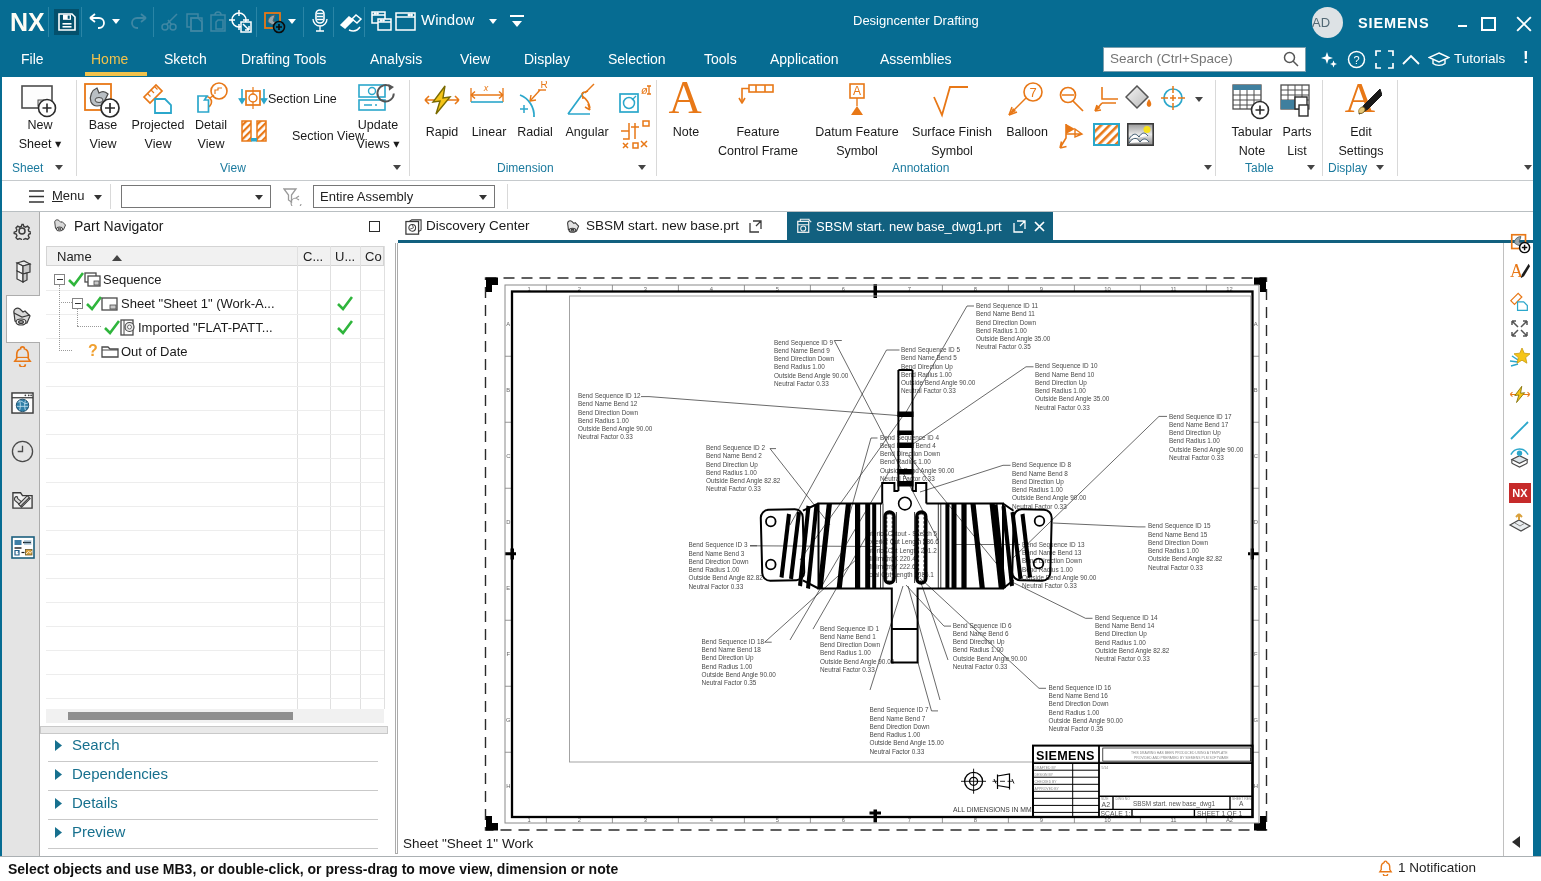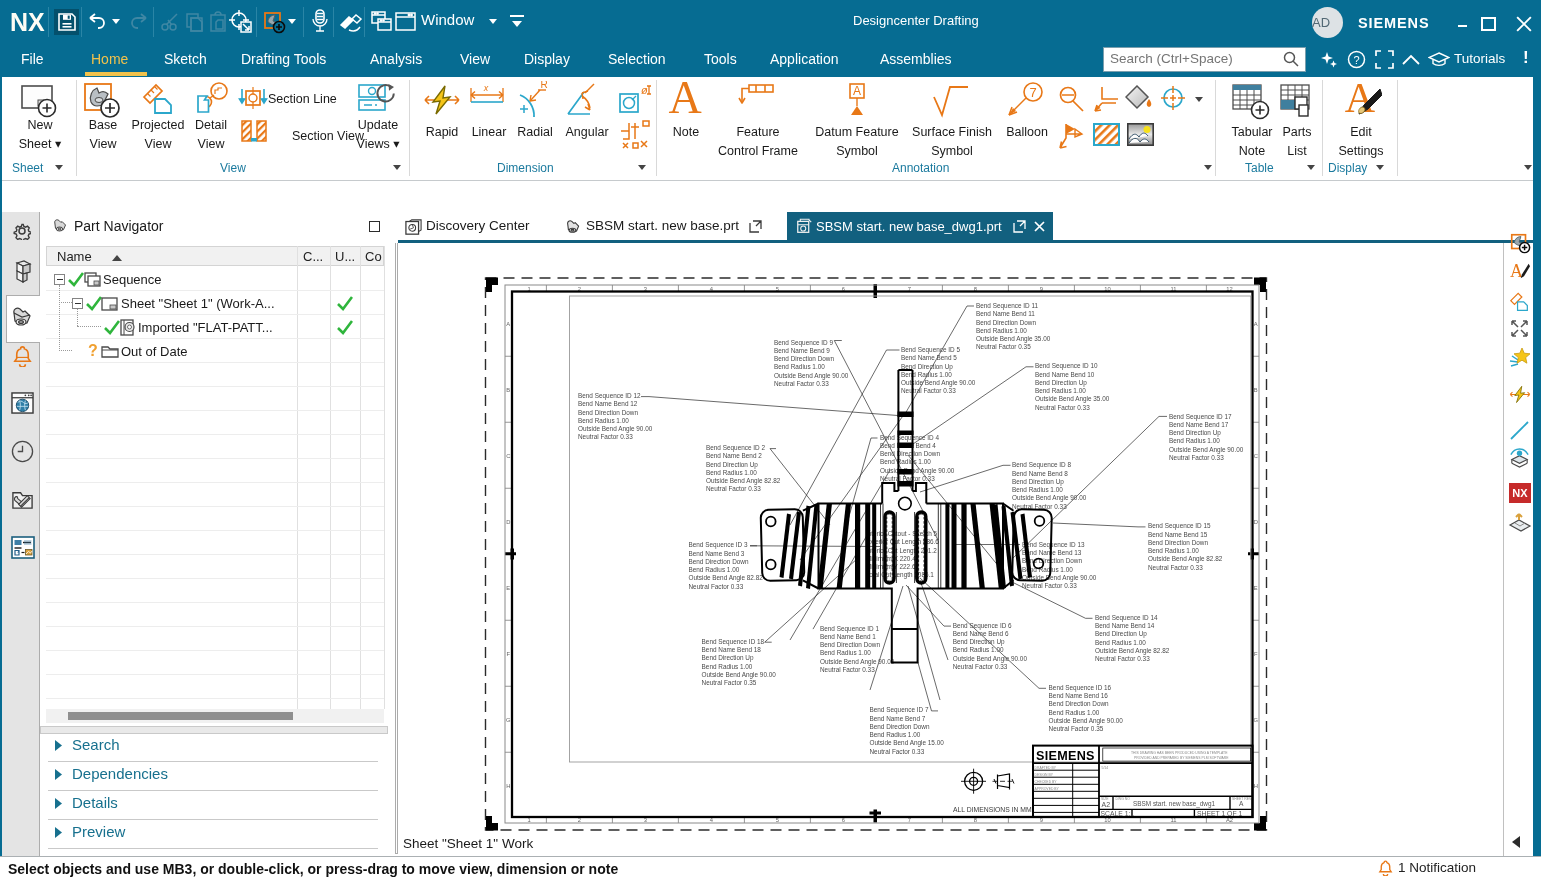--- a/index.html
+++ b/index.html
@@ -408,20 +408,40 @@
     <div class="abs" style="left:1338px;top:1px;width:40px;height:40px;font-family:'Liberation Serif',serif;font-size:42px;color:#e87817;line-height:40px;text-align:center">A</div>
     <svg class="abs" style="left:1350px;top:10px" width="30" height="28" viewBox="0 0 30 28">
         <path d="M28 2 L12 18 l-4 6 -1 3 3-1 6-4 L30 8z" fill="#1a1a1a" stroke="#1a1a1a" stroke-width="1"></path>
         <path d="M10 20 c-3 1-4 4-3 6 2 1 5 0 6-3 0-2-1-3-3-3z" fill="#e8c87a" stroke="#8a6a1a" stroke-width="0.8"></path>
       </svg>
     <div class="rbtn-label" style="left:1328px;top:46px;width:62px">Edit<br>Settings</div>
     <div class="rlabel" style="left:1326px">Display</div>
       <div class="rarrow" style="left:1374px"></div>
     <div class="rsep" style="left:1395px"></div>
     <div class="rarrow" style="left:1522px"></div>
+  </div>
+  <div id="toolbar">
+    <svg class="abs" style="left:26px;top:7px" width="17" height="15" viewBox="0 0 17 15">
+        <path d="M1 2 h15 M1 7.5 h15 M1 13 h15" stroke="#333" stroke-width="1.7"></path>
+      </svg>
+    <div class="abs" style="left:50px;top:6px"><span style="text-decoration:underline">M</span>enu</div>
+    <div class="abs" style="left:92px;top:13px;width:0;height:0;border-left:4px solid transparent;border-right:4px solid transparent;border-top:5px solid #333"></div>
+    <div class="abs" style="left:108px;top:2px;width:1px;height:25px;background:#d9d9d9"></div>
+    <div class="combo" style="left:119px;width:150px">
+        <div class="dn"></div>
+      </div>
+    <svg class="abs" style="left:281px;top:6px" width="22" height="18" viewBox="0 0 22 18">
+        <path d="M1 1 h12 l-4.5 6 v7 l-3 -2 v-5 z" fill="none" stroke="#9a9a9a" stroke-width="1.3"></path>
+        <path d="M13 10 a5 5 0 1 0 5 6 M13 10 l3-2 M13 10 l3 2" fill="none" stroke="#9a9a9a" stroke-width="1.2"></path>
+      </svg>
+    <div class="combo" style="left:311px;width:182px">
+        <span style="position:absolute;left:6px;top:3px">Entire Assembly</span>
+        <div class="dn"></div>
+      </div>
+    <div class="abs" style="left:505px;top:2px;width:1px;height:25px;background:#d9d9d9"></div>
   </div>
   <div id="leftstrip"></div>
   <div id="rightstrip"></div>
   <div id="bottomstrip"></div>
   <div id="iconbar">
     <div class="selbox" style="left:4px;top:83px;width:34px;height:48px"></div>
     <svg class="abs" style="left:11px;top:10px" width="18" height="18" viewBox="0 0 24 24" fill="none" stroke="#3c3c3c" stroke-width="2">
         <path d="M12 2.5 l1.8 0 1 3 2.4 1 2.8-1.4 2.5 2.5 -1.4 2.8 1 2.4 3 1 0 1.8 -3 1 -1 2.4 1.4 2.8 -2.5 2.5 -2.8-1.4 -2.4 1 -1 3 -1.8 0 -1-3 -2.4-1 -2.8 1.4 -2.5-2.5 1.4-2.8 -1-2.4 -3-1 0-1.8 3-1 1-2.4 -1.4-2.8 2.5-2.5 2.8 1.4 2.4-1z" transform="scale(0.92) translate(1 1)"></path>
         <circle cx="12" cy="12" r="4"></circle>
       </svg>

